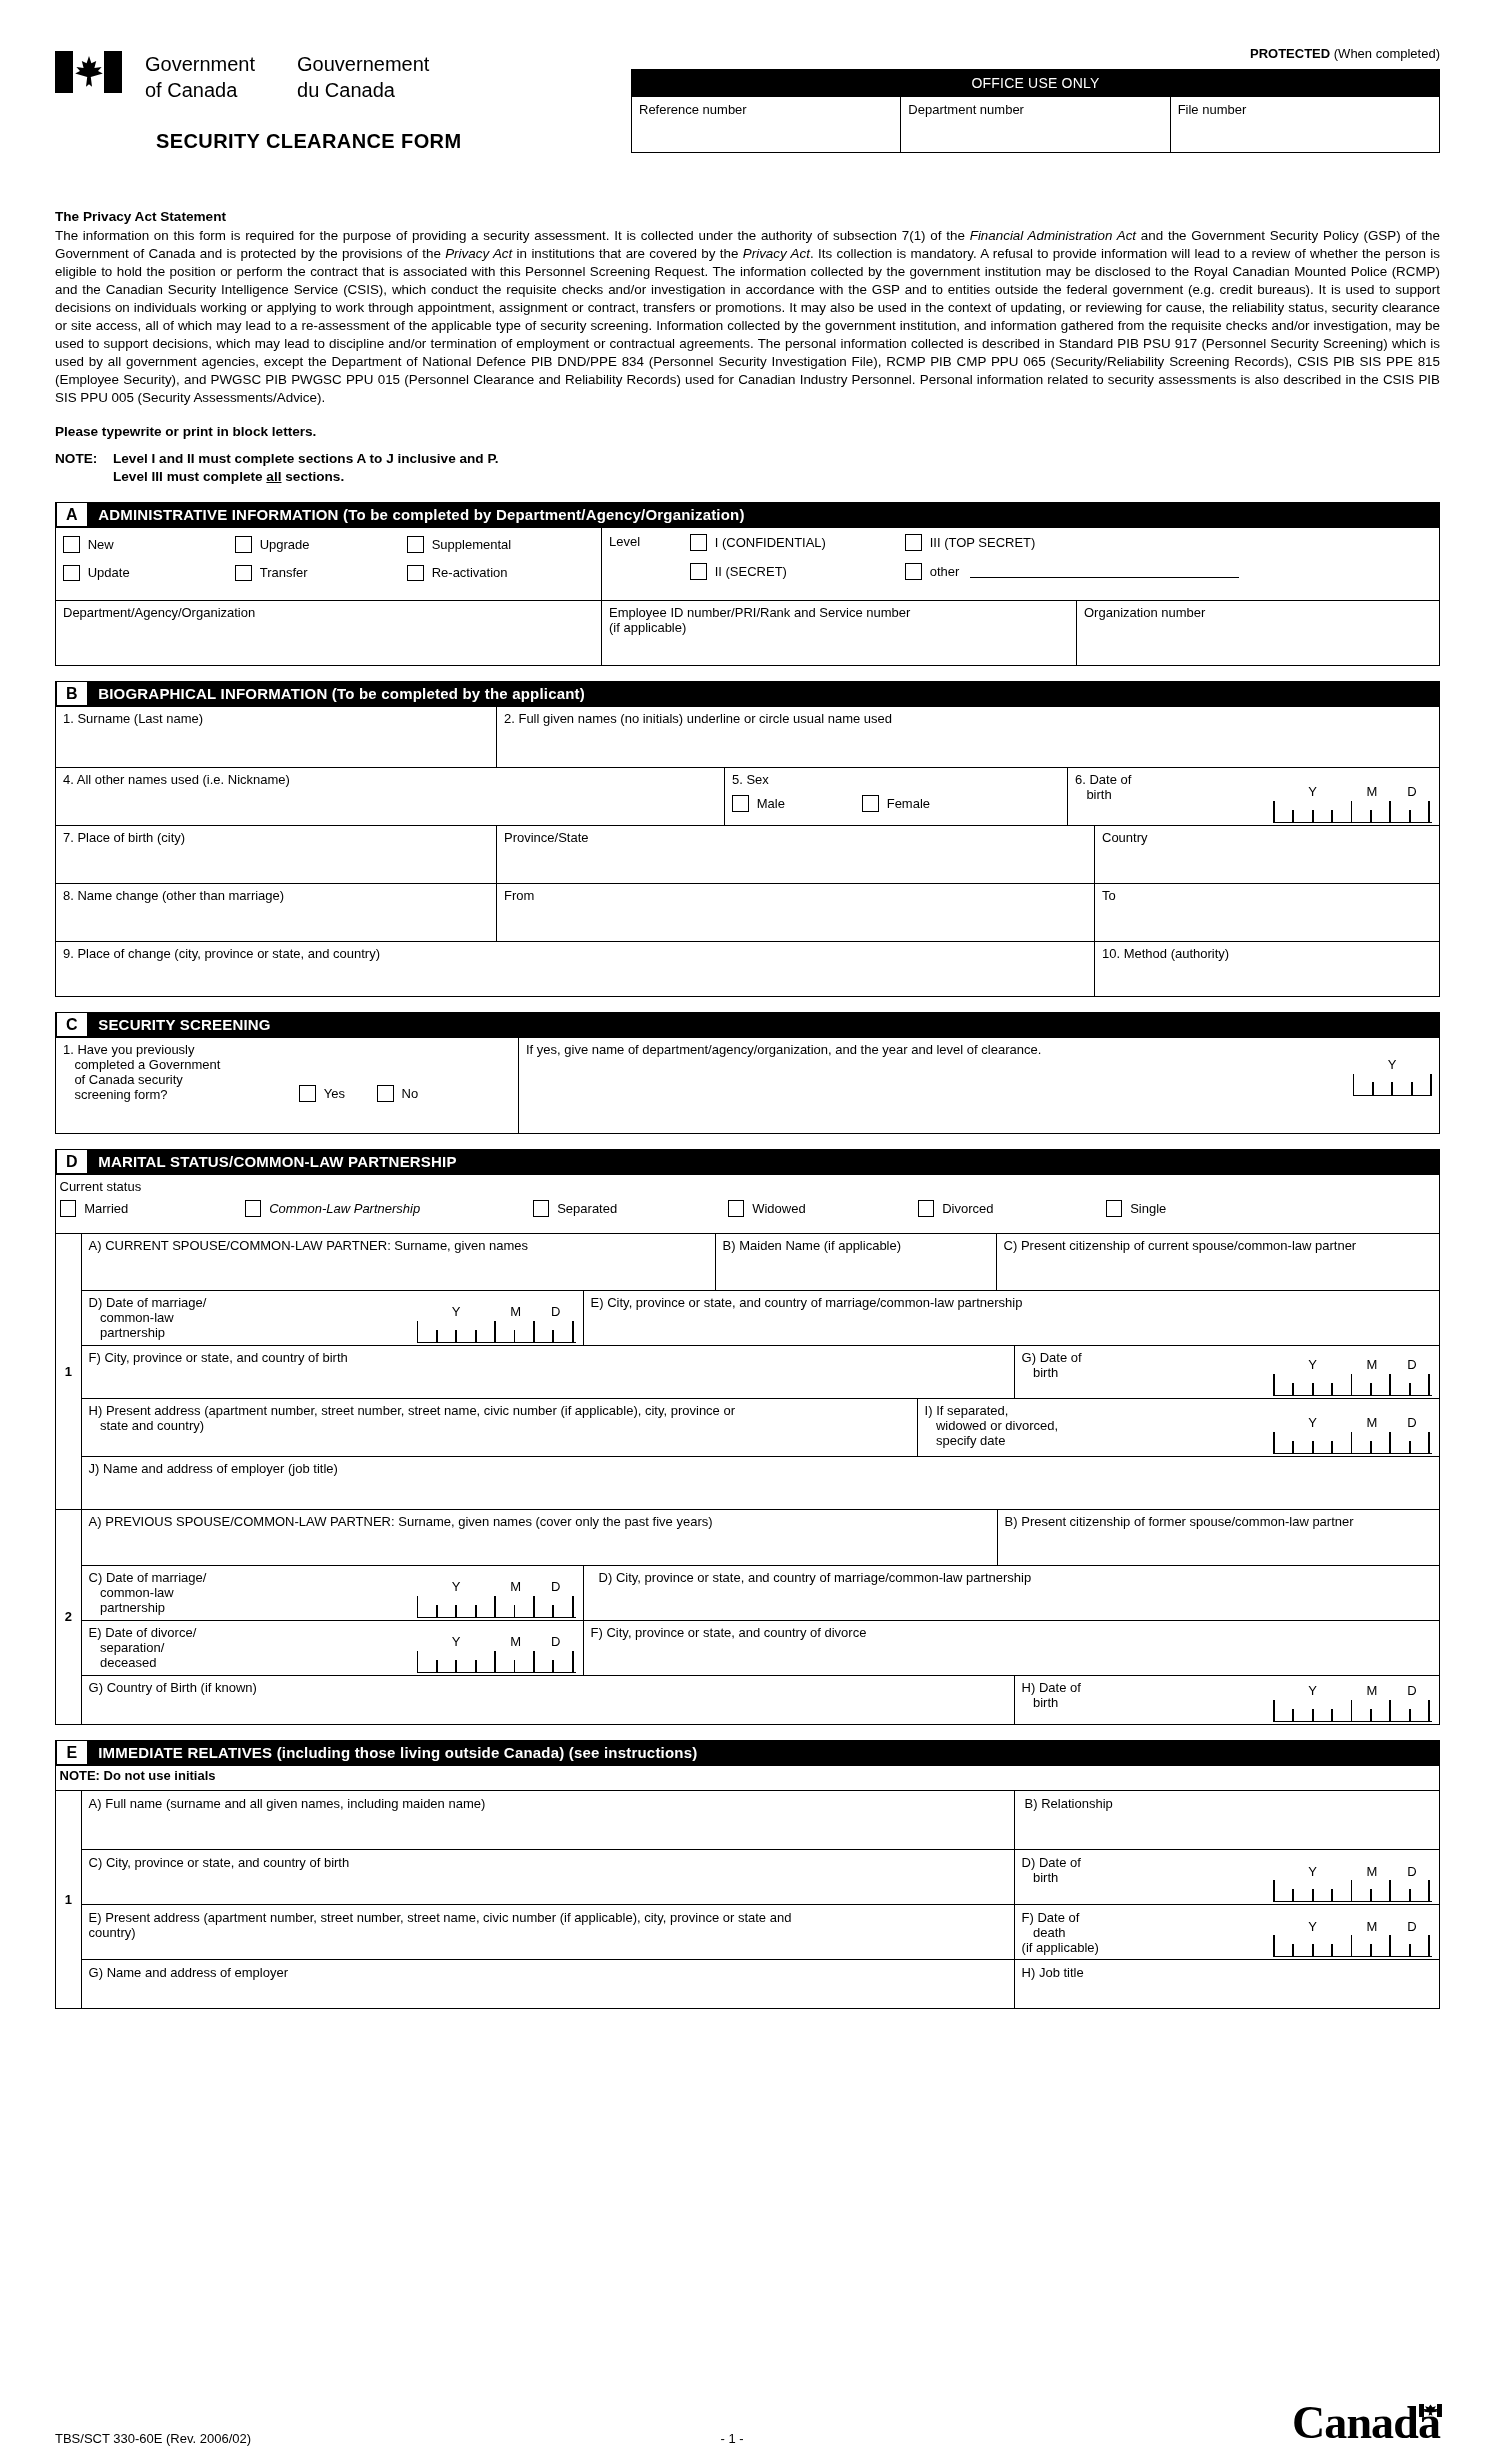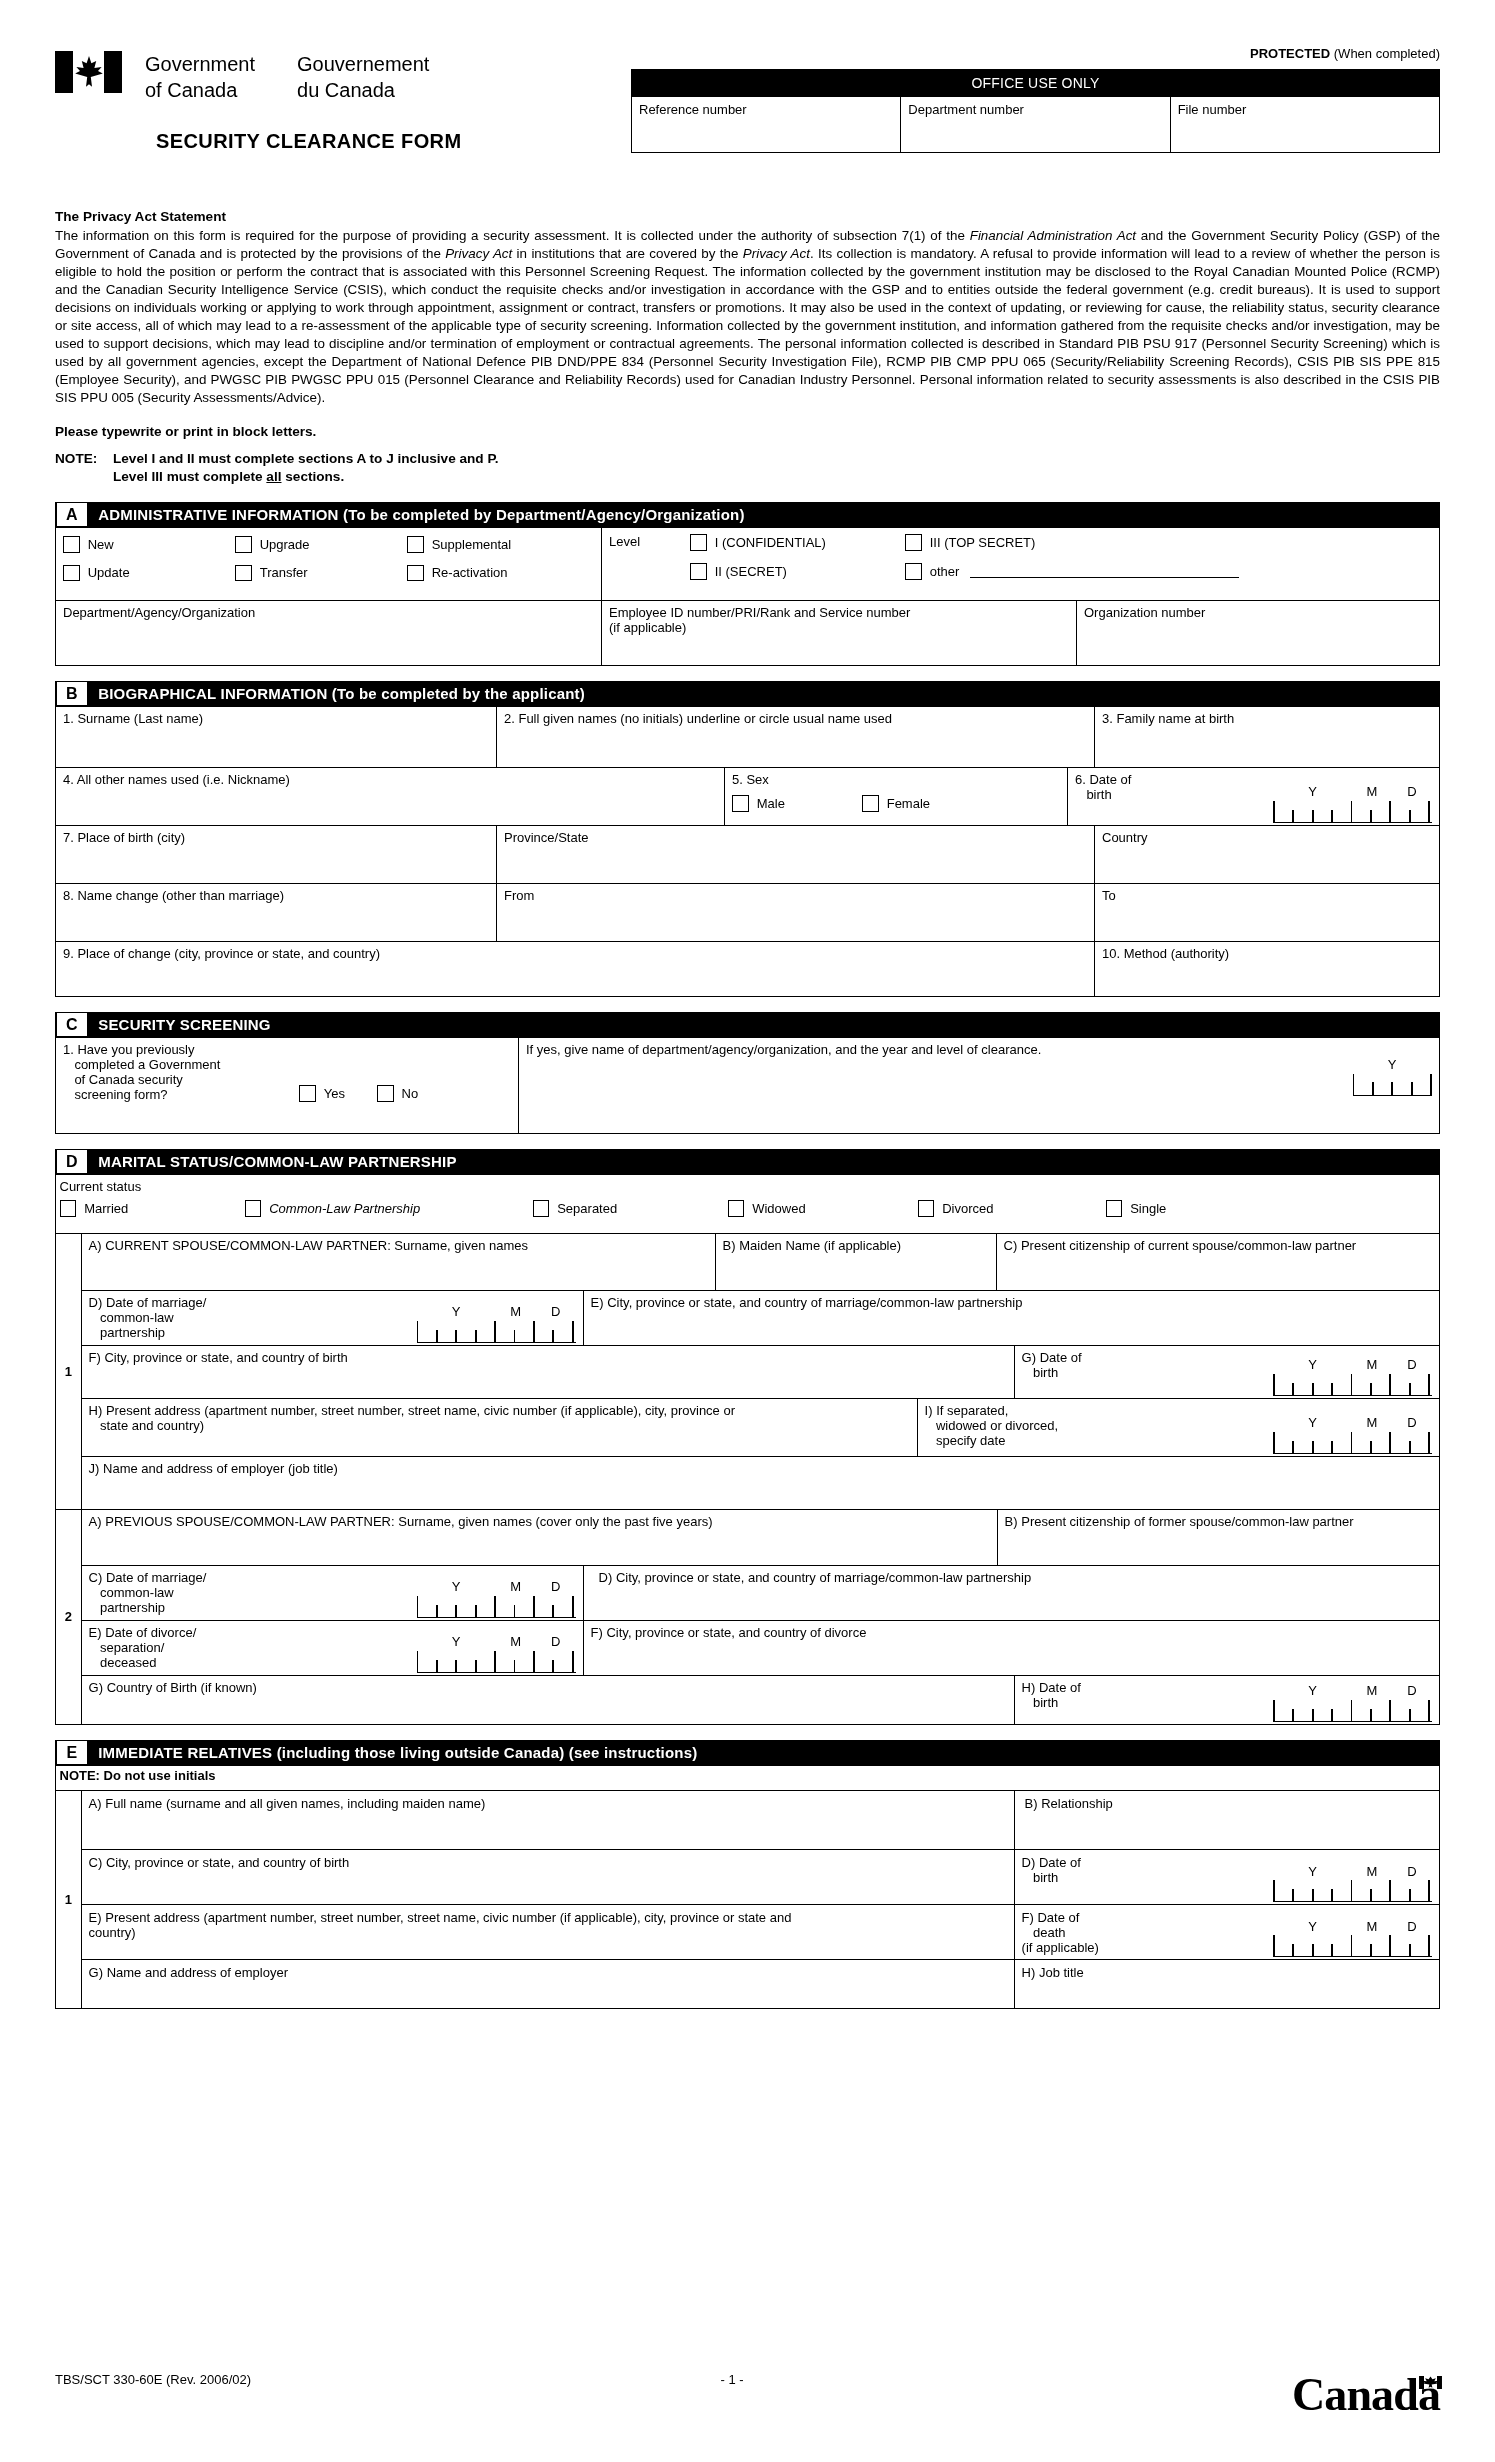--- a/index.html
+++ b/index.html
@@ -60,21 +60,21 @@
   .label.ind{padding-left:11.4px;text-indent:-11.4px;}
 
   
   .cb{display:inline-block;width:16.7px;height:16.7px;border:1.8px solid #000;box-sizing:border-box;vertical-align:-3.5px;background:#fff;}
   .cbrow{display:flex;align-items:center;}
   .cbitem{display:flex;align-items:center;}
   .cbitem .cb{margin-right:8px;flex:none;}
   .cbitem span{font-size:13px;white-space:nowrap;}
 
   
-  .footer{position:absolute;left:55px;right:55px;bottom:44px;display:flex;}
+  .footer{position:absolute;left:55px;right:55px;bottom:16px;display:flex;align-items:flex-end;}
   .footer .code{font-size:13px;}
   .footer .pg{flex:1;text-align:center;font-size:13px;margin-left:-79px;}
   .canada-word{font-size:46px;font-weight:bold;font-family:"Liberation Serif","DejaVu Serif",serif;letter-spacing:-0.9px;position:relative;line-height:46px;}
   .canada-word .cflag{position:absolute;right:-1.8px;top:3.5px;width:23px;height:13px;}
   .sidenum{width:24.6px;flex:none;border-right:1.8px solid #000;display:flex;align-items:center;justify-content:center;font-size:13px;font-weight:bold;}
   .stack{flex:1;display:flex;flex-direction:column;}
   .under{display:inline-block;border-bottom:1.8px solid #000;height:13px;}
 </style>
 </head>
 <body>
@@ -217,23 +217,20 @@
       <div class="title">BIOGRAPHICAL INFORMATION  (To be completed by the applicant)</div>
     </div>
     <div class="box">
       <div class="row first" style="height:60px;">
         <div class="cell" style="width:440px;">
             <div class="label">1. Surname (Last name)</div>
           </div>
         <div class="cell thin" style="width:598px;">
             <div class="label">2. Full given names (no initials) underline or circle usual name used</div>
           </div>
-        <div class="cell" style="flex:1;">
-            <div class="label">3. Family name at birth</div>
-          </div>
       </div>
       <div class="row" style="height:58px;">
         <div class="cell" style="width:668px;">
             <div class="label">4. All other names used (i.e. Nickname)</div>
           </div>
         <div class="cell" style="width:343px;">
           <div class="label">5. Sex</div>
           <div class="cbrow" style="margin-top:8px;">
             <div class="cbitem" style="width:130px;">
                 <span class="cb"></span>

